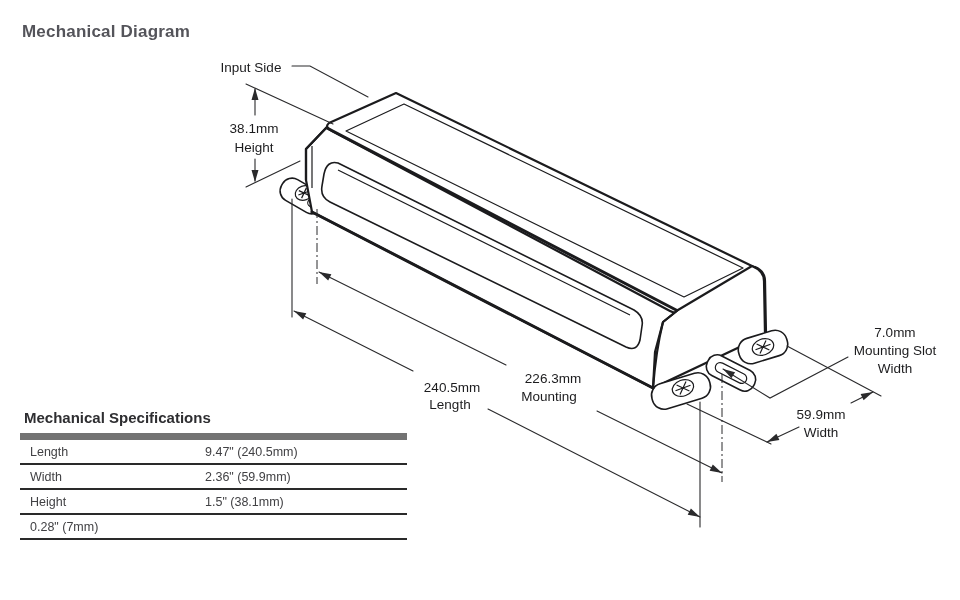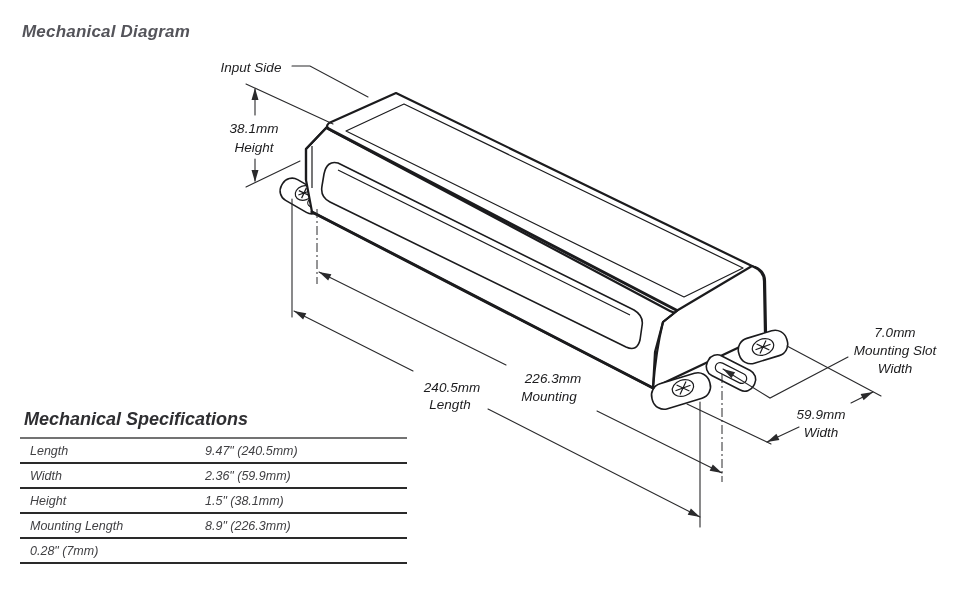--- a/index.html
+++ b/index.html
@@ -1,24 +1,24 @@
 <!DOCTYPE html>
 <html><head>
 <meta charset="utf-8">
 <style>
   html,body{margin:0;padding:0;background:#ffffff;}
   .page{position:relative;width:960px;height:600px;background:#fff;overflow:hidden;
-        font-family:"Liberation Sans",sans-serif;font-style:italic;}
+        font-family:"Liberation Sans",sans-serif;}
   .page-title{position:absolute;left:22px;top:22px;margin:0;font-size:17px;font-weight:bold;
         color:#54545a;letter-spacing:.2px;}
   .drawing{position:absolute;left:0;top:0;}
   
   .spec-table{position:absolute;left:20px;top:409px;width:387px;}
-  .spec-title{font-size:18px;font-weight:bold;color:#2e2e31;padding:0 0 7px 4px;
-        border-bottom:2px solid #737373;}
+  .spec-title{font-size:15px;font-weight:bold;color:#2e2e31;padding:0 0 7px 4px;
+        border-bottom:7px solid #737373;}
   .spec-row{display:flex;align-items:center;height:23px;border-bottom:2px solid #2a2a2a;
         font-size:12.5px;color:#414144;padding-left:10px;}
   .spec-row .lbl{width:175px;}
   .spec-row .val{flex:1;}
   
   .edge{fill:none;stroke:#1b1b1d;stroke-width:2.2;stroke-linejoin:round;stroke-linecap:round;}
   .edge-thick{fill:none;stroke:#1b1b1d;stroke-width:3;stroke-linejoin:round;stroke-linecap:round;}
   .edge-thin{fill:none;stroke:#1b1b1d;stroke-width:1.2;stroke-linejoin:round;}
   .face{fill:#ffffff;stroke:#1b1b1d;stroke-width:2.2;stroke-linejoin:round;}
   .face-thin{fill:#ffffff;stroke:#1b1b1d;stroke-width:1.6;stroke-linejoin:round;}
@@ -158,20 +158,16 @@
     </div>
     <div class="spec-row">
       <span class="lbl">Width</span>
       <span class="val">2.36" (59.9mm)</span>
     </div>
     <div class="spec-row">
       <span class="lbl">Height</span>
       <span class="val">1.5" (38.1mm)</span>
     </div>
     <div class="spec-row">
-      <span class="lbl">Mounting Length</span>
-      <span class="val">8.9" (226.3mm)</span>
-    </div>
-    <div class="spec-row">
       <span class="val">0.28" (7mm)</span>
     </div>
   </div>
 </div>
 
 </body></html>

